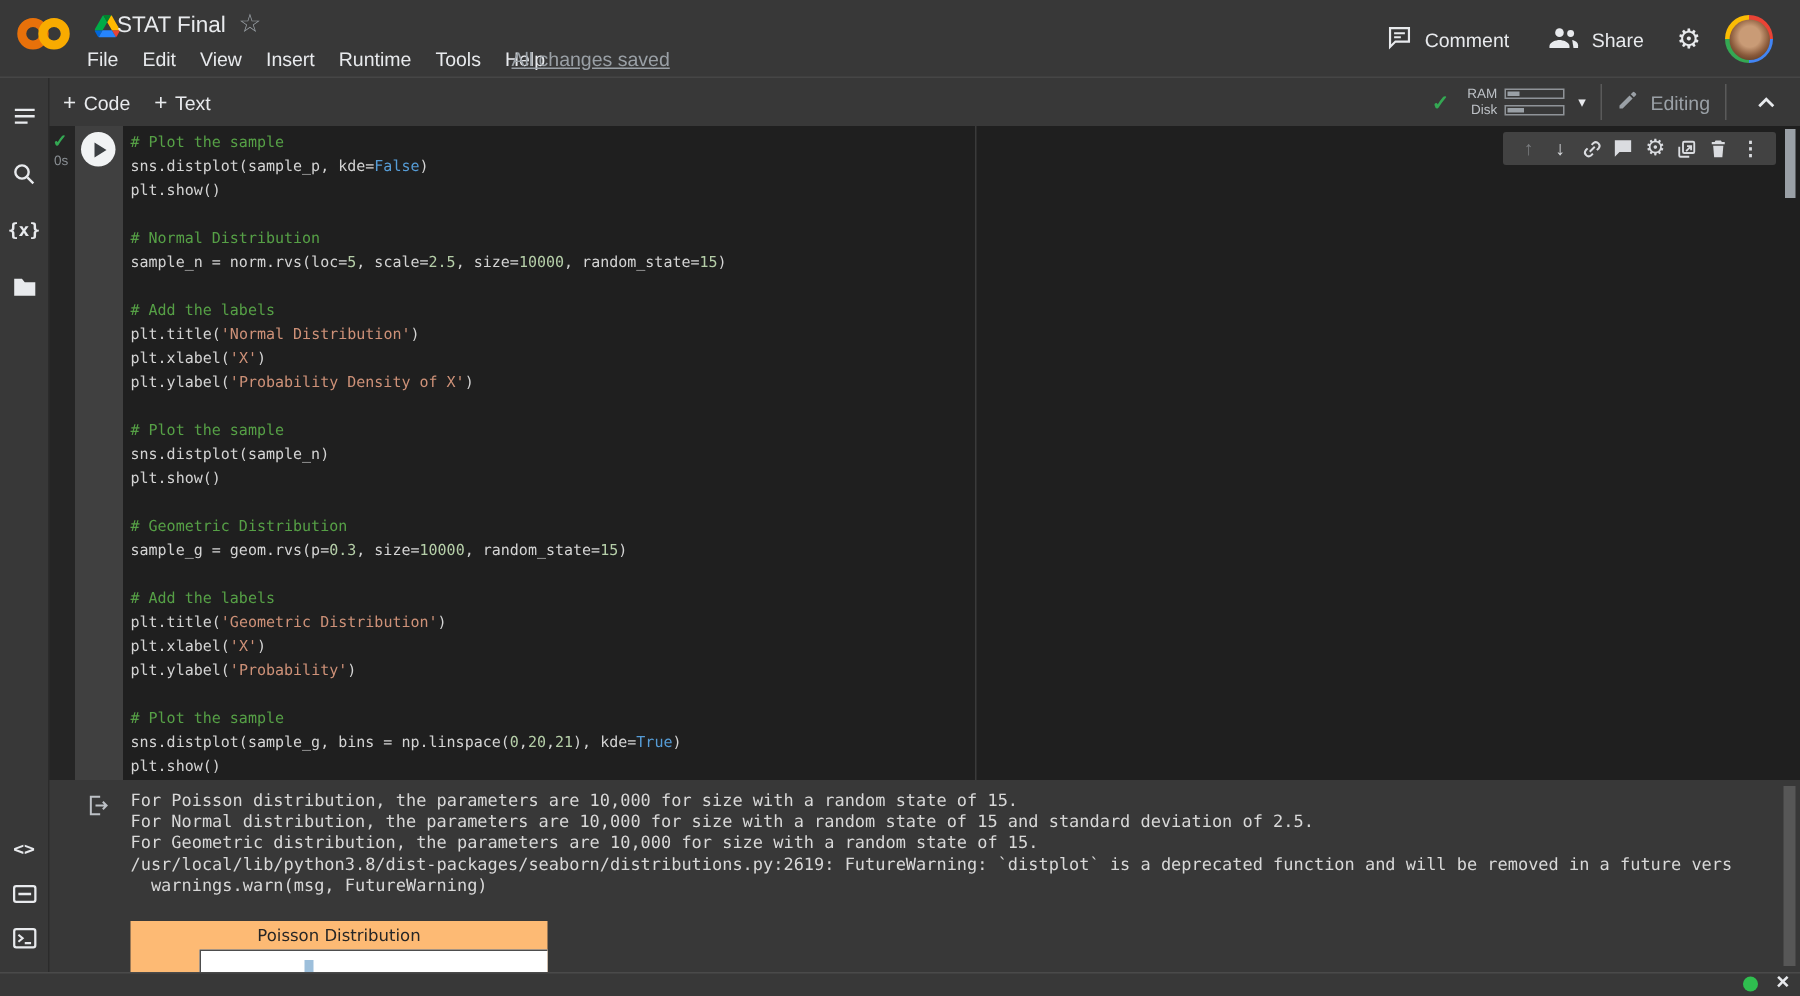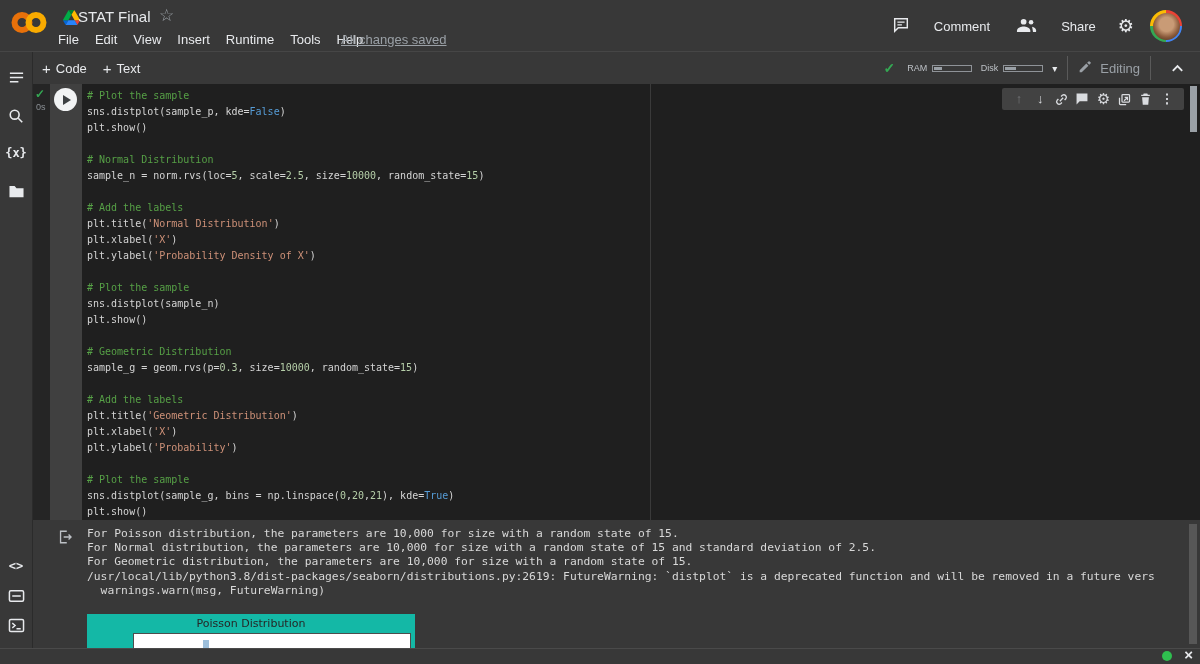--- a/index.html
+++ b/index.html
@@ -11,36 +11,36 @@
   .header{left:0;top:0;width:1200px;height:52px;background:#383838;
           border-bottom:1px solid #464646;box-sizing:border-box;}
   .logo{left:10px;top:9px;}
   .drive{left:63px;top:10px;}
   .title{left:78px;top:8px;font-size:15px;color:#E8EAED;}
   .star{left:159px;top:5px;font-size:17px;color:#9AA0A6;}
   .menubar{left:50px;top:30px;display:flex;align-items:center;}
   .menu-item{font-size:13px;color:#E8EAED;padding:0 8px;line-height:19px;cursor:default;}
   .changes{font-size:13px;color:#9AA0A6;text-decoration:underline;line-height:19px;}
   .hdr-right{right:18px;top:10px;display:flex;align-items:center;}
-  .hdr-btn{display:flex;align-items:center;gap:24px;color:#E8EAED;font-size:13px;margin-left:26px;height:32px;}
+  .hdr-btn{display:flex;align-items:center;gap:8px;color:#E8EAED;font-size:13px;margin-left:26px;height:32px;}
   .gear-glyph{font-size:18px;color:#E8EAED;}
   .avatar-ring{width:32px;height:32px;border-radius:50%;margin-left:16px;
     background:conic-gradient(#EA4335 0 25%,#4285F4 25% 50%,#34A853 50% 75%,#FBBC04 75% 100%);
     display:flex;align-items:center;justify-content:center;}
   .avatar-img{width:27px;height:27px;border-radius:50%;
     background:radial-gradient(circle at 50% 42%,#c99b76 0 34%,#8a5a3b 62%,#3a2414 100%);}
 
   
   .toolbar{left:0;top:52px;width:1200px;height:32px;background:#383838;}
   .tb-left{left:42px;top:0;height:32px;display:flex;align-items:center;gap:16px;}
   .add-btn{display:flex;align-items:center;gap:5px;color:#E8EAED;font-size:13px;}
   .plus{font-size:15px;line-height:15px;color:#E8EAED;}
   .tb-right{right:6px;top:0;height:32px;display:flex;align-items:center;}
   .check{color:#34A853;font-size:14px;font-weight:700;}
-  .res-block{margin-left:8px;display:flex;gap:2px;}
+  .res-block{margin-left:8px;display:flex;flex-direction:column;gap:2px;}
   .res-row{display:flex;align-items:center;gap:5px;}
   .res-label{font-size:9px;color:#BDC1C6;width:24px;text-align:right;line-height:9px;}
   .res-bar{width:40px;height:7px;border:1px solid #8F9398;box-sizing:border-box;position:relative;}
   .res-fill{position:absolute;left:1px;top:1px;bottom:1px;background:#9AA0A6;}
   .caret{margin-left:9px;font-size:10px;color:#E8EAED;}
   .vdiv{width:1px;height:24px;background:#5A5A5A;margin:0 10px;}
   .edit-btn{display:flex;align-items:center;gap:7px;color:#9AA0A6;font-size:13px;}
   .chev{margin:0 9px;display:flex;align-items:center;}
 
   
@@ -79,21 +79,21 @@
   .ct-more{font-weight:700;font-size:13px;}
   .page-scroll{left:1190px;top:86px;width:7px;height:46px;background:#9AA0A6;}
 
   
   .output{left:33px;top:520px;width:1167px;height:128px;background:#383838;}
   .out-icon{position:absolute;left:24px;top:9px;}
   .out-text{position:absolute;left:54px;top:7px;width:1098px;overflow:hidden;}
   .out-line{height:14.2px;line-height:14.2px;font-family:"DejaVu Sans Mono",monospace;
             font-size:11.3px;white-space:pre;color:#D8D8D8;}
   .out-scroll{position:absolute;right:3px;top:4px;width:8px;height:120px;background:#575757;}
-  .figure{position:absolute;left:54px;top:94px;width:328px;height:34px;background:#14b8a6;overflow:hidden;}
+  .figure{position:absolute;left:54px;top:94px;width:278px;height:34px;background:#fdba74;overflow:hidden;}
   .fig-title{position:absolute;left:0;top:3px;width:100%;text-align:center;color:#262626;
              font-size:11px;font-family:"DejaVu Sans",sans-serif;}
   .fig-frame{position:absolute;left:46px;top:19px;width:278px;height:30px;
              border:1px solid #4D4D4D;box-sizing:border-box;background:#FFFFFF;}
   .fig-bar{position:absolute;left:116px;top:26px;width:6px;height:12px;background:#9DBFDB;}
 
   
   .statusbar{left:0;top:648px;width:1200px;height:16px;background:#383838;
              border-top:1px solid #4A4A4A;box-sizing:border-box;}
   .conn-dot{position:absolute;right:28px;top:2px;width:10px;height:10px;border-radius:50%;background:#2FBE4F;}

